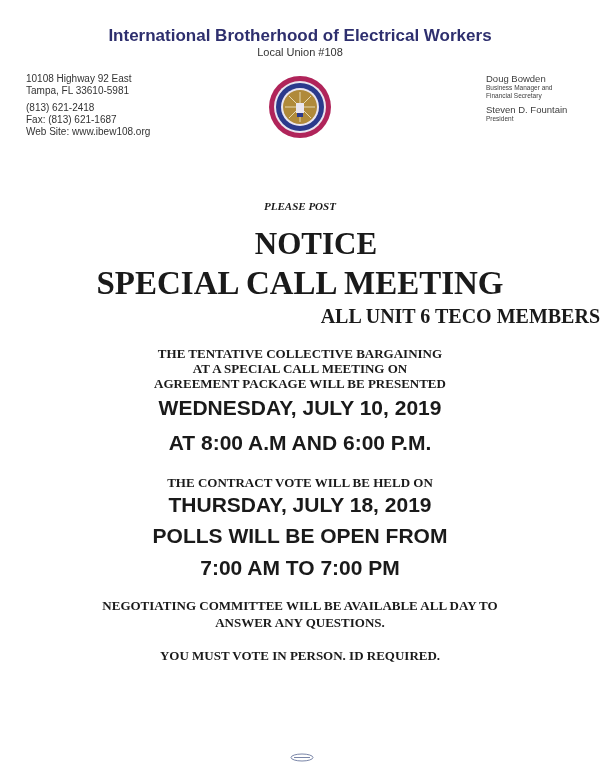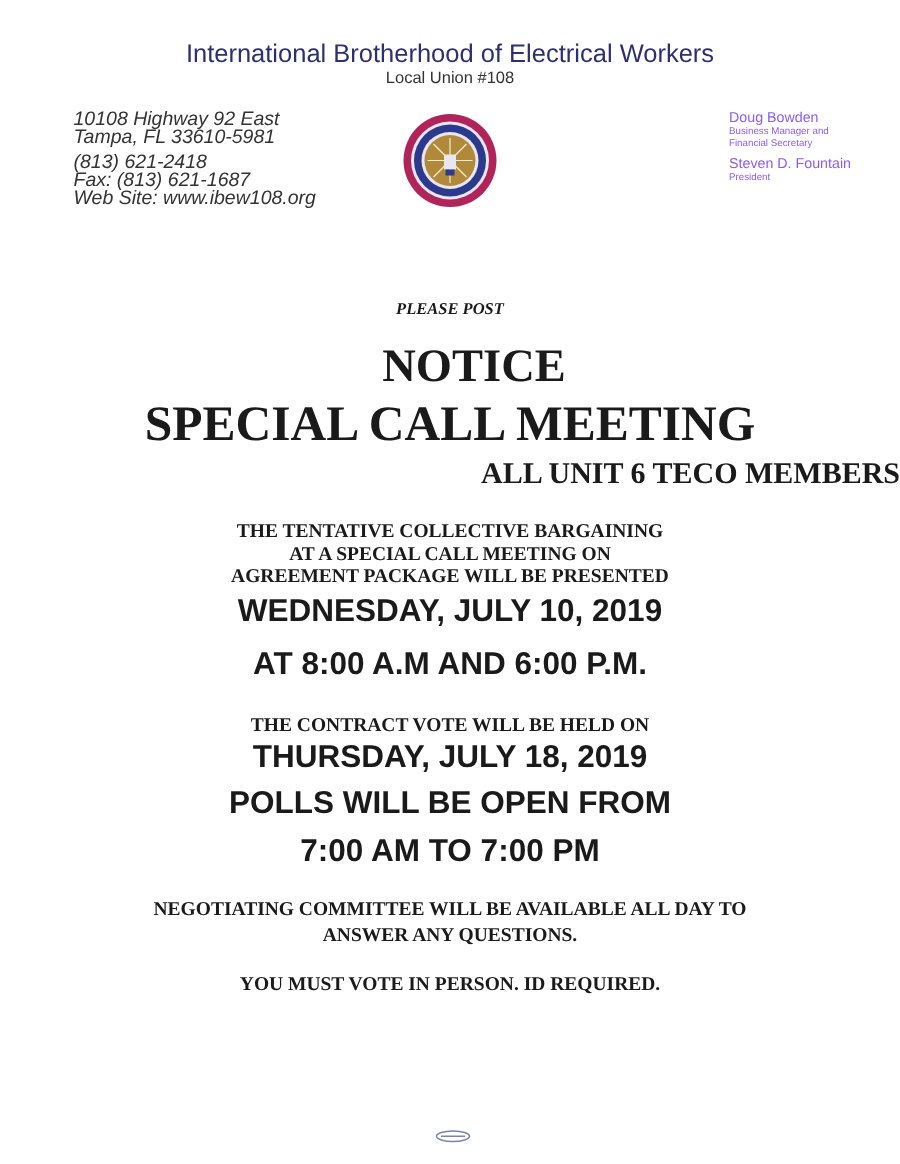--- a/index.html
+++ b/index.html
@@ -1,24 +1,24 @@
 <!DOCTYPE html>
 <html><head>
 <meta charset="utf-8">
 <style>
   html, body { margin: 0; padding: 0; background: #ffffff; }
   body { width: 600px; height: 776px; position: relative; overflow: hidden; color: #1a1a1a; }
   .org-title { position: absolute; left: 0; right: 0; top: 26px; text-align: center;
-    font-family: "Liberation Sans", sans-serif; font-weight: normal; font-size: 17px; color: #2e2f6e; }
+    font-family: "Liberation Sans", sans-serif; font-weight: bold; font-size: 17px; color: #2e2f6e; }
   .org-sub { position: absolute; left: 0; right: 0; top: 46px; text-align: center;
     font-family: "Liberation Sans", sans-serif; font-size: 11px; color: #333; }
-  .addr { position: absolute; left: 49px; top: 73px; font-family: "Liberation Sans", sans-serif;
-    font-size: 13px; line-height: 12px; color: #333; font-style: italic; }
+  .addr { position: absolute; left: 26px; top: 73px; font-family: "Liberation Sans", sans-serif;
+    font-size: 10px; line-height: 12px; color: #333; }
   .addr .gap { height: 5px; }
-  .officers { position: absolute; left: 486px; top: 73px; font-family: "Liberation Sans", sans-serif; color: #8b5cf6; }
+  .officers { position: absolute; left: 486px; top: 73px; font-family: "Liberation Sans", sans-serif; color: #404040; }
   .officers .name { font-size: 9.5px; line-height: 11px; }
   .officers .title { font-size: 6.5px; line-height: 8px; }
   .officers .gap { height: 4px; }
   .seal { position: absolute; left: 267px; top: 74px; width: 66px; height: 66px; }
   .center { position: absolute; left: 0; right: 0; text-align: center; }
   .serif { font-family: "Liberation Serif", serif; font-weight: bold; }
   .sans { font-family: "Liberation Sans", sans-serif; font-weight: bold; }
   .please { top: 200px; font-size: 11px; font-style: italic; }
   .notice { top: 226px; font-size: 31px; line-height: 36px; padding-left: 32px; }
   .special { top: 264px; font-size: 33px; line-height: 38px; }

